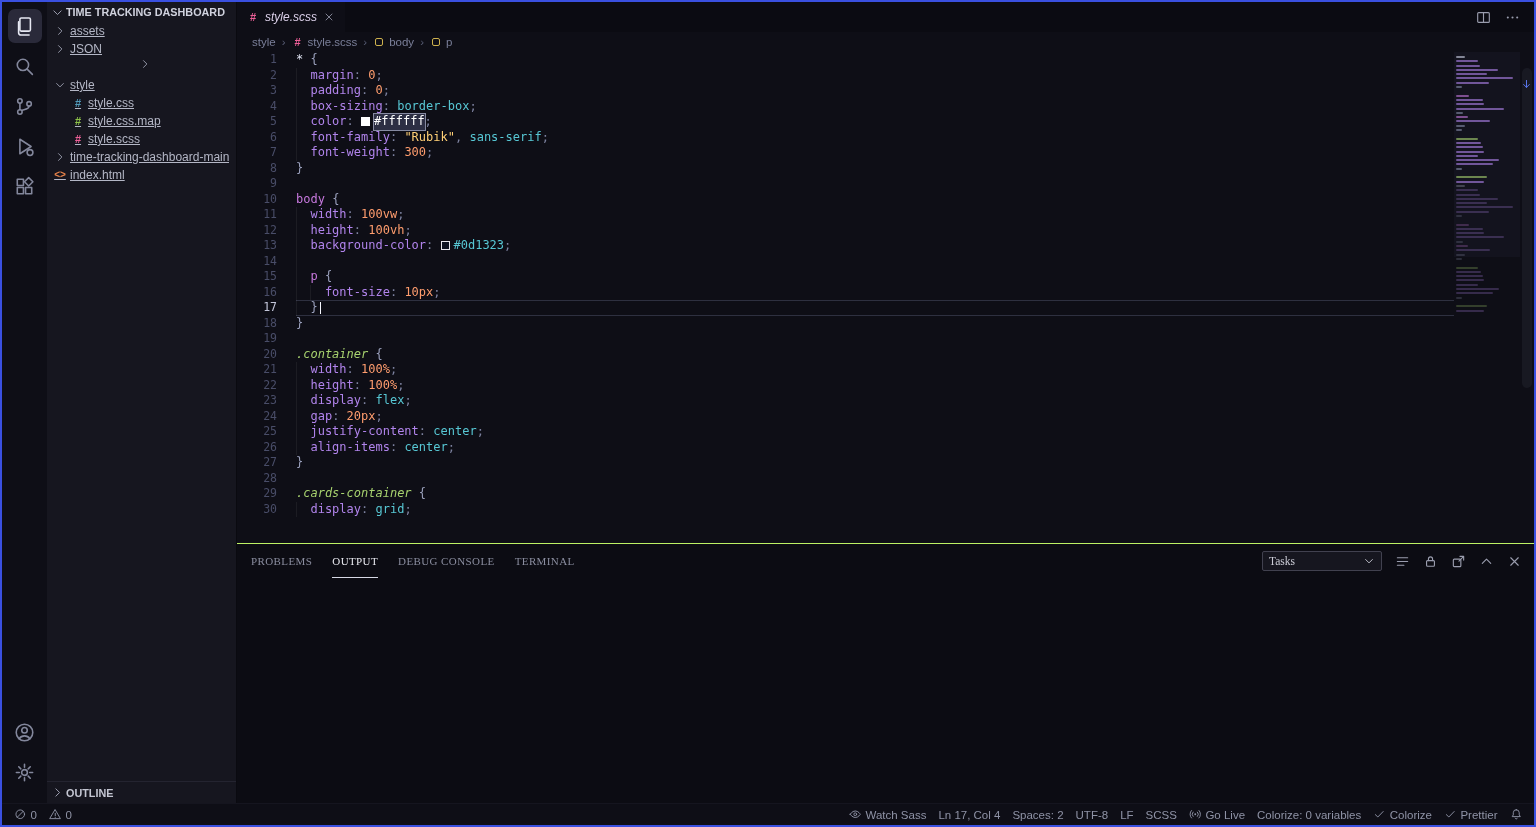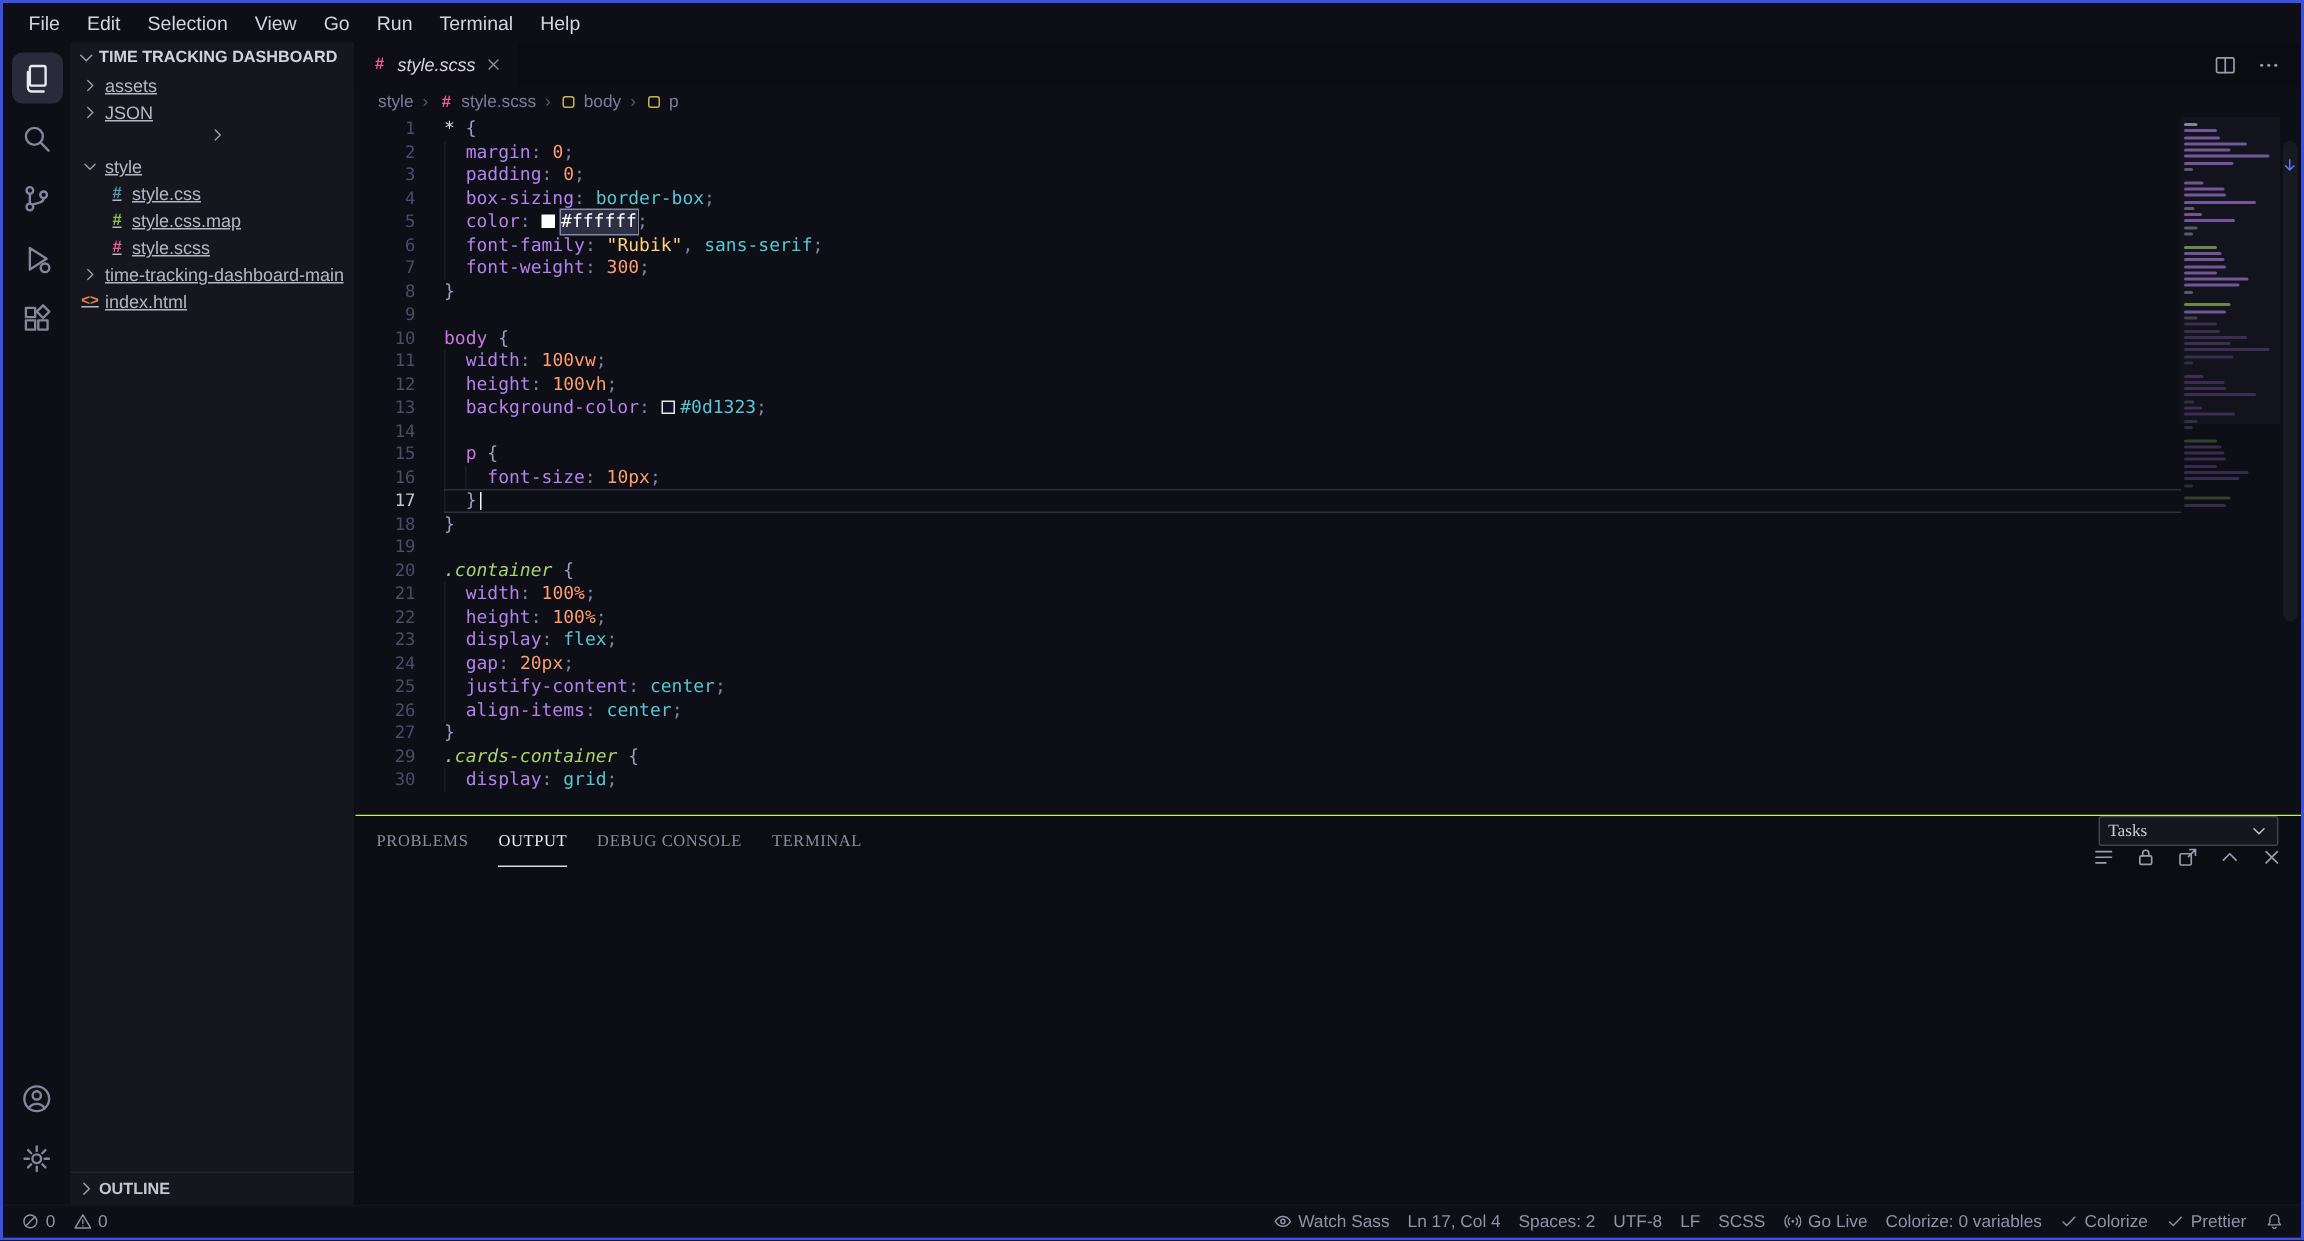--- a/index.html
+++ b/index.html
@@ -111,21 +111,21 @@
   .sb-arrow{position:absolute;right:1px;top:26px;width:13px;height:13px;color:#5a78f0;}
 
   
   .panel{height:260px;flex:none;border-top:1px solid #bef264;background:#0c0c13;
     display:flex;flex-direction:column;font-family:Liberation Serif, serif;}
   .panel-tabs-row{height:34px;flex:none;display:flex;align-items:center;padding:0 12px 0 14px;}
   .panel-tabs{display:flex;align-items:stretch;height:100%;gap:20px;}
   .ptab{display:flex;align-items:center;font-size:11px;letter-spacing:.4px;color:#8a8d9f;
     border-bottom:1px solid transparent;cursor:default;}
   .ptab.active{color:#e9eaf1;border-bottom-color:#d7d9e5;}
-  .panel-controls{margin-left:auto;display:flex;align-items:center;color:#9a9dae;flex-direction:column;}
+  .panel-controls{margin-left:auto;display:flex;align-items:center;gap:13px;color:#9a9dae;}
   .tasks-select{display:flex;align-items:center;justify-content:space-between;width:120px;height:20px;
     padding:0 6px;border:1px solid #41414f;background:#16161f;color:#cbccd6;font-size:11.5px;border-radius:2px;}
   .tasks-select .icon{width:12px;height:12px;}
   .panel-actions{display:flex;align-items:center;gap:13px;}
   .pa-icon{display:inline-flex;width:15px;height:15px;}
   .pa-icon svg{width:100%;height:100%;stroke:currentColor;fill:none;stroke-width:1.2;
     stroke-linecap:round;stroke-linejoin:round;}
   .panel-content{flex:1;}
 
   
@@ -134,30 +134,20 @@
   .sb-left,.sb-right{display:flex;align-items:center;height:100%;}
   .sb-right{margin-left:auto;}
   .sb-item{display:flex;align-items:center;gap:4px;padding:0 6px;height:100%;cursor:default;}
   .sb-item .icon{width:12.5px;height:12.5px;}
 </style>
 </head>
 <body>
 
 <div class="window">
 
-  <div class="menubar">
-      <span class="menu-item">File</span>
-      <span class="menu-item">Edit</span>
-      <span class="menu-item">Selection</span>
-      <span class="menu-item">View</span>
-      <span class="menu-item">Go</span>
-      <span class="menu-item">Run</span>
-      <span class="menu-item">Terminal</span>
-      <span class="menu-item">Help</span>
-    </div>
 
   <div class="main">
 
     <div class="activitybar">
       <div class="ab-top">
           <div class="ab-item active">
             <span class="icon">
               <svg viewBox="0 0 16 16">
                 <path d="M5.5 1.5h6a1 1 0 0 1 1 1v8a1 1 0 0 1-1 1h-6a1 1 0 0 1-1-1v-8a1 1 0 0 1 1-1z"></path>
                 <path d="M3.5 4.5v8a2 2 0 0 0 2 2h6"></path>
@@ -387,20 +377,21 @@
             <div class="line"><span class="ln">18</span><span class="tok-b">}</span></div>
             <div class="line"><span class="ln">19</span></div>
             <div class="line"><span class="ln">20</span><span class="tok-cs">.container</span><span class="tok-w"> </span><span class="tok-b">{</span></div>
             <div class="line"><span class="ln">21</span><span class="indent"></span><span class="tok-p">width</span><span class="tok-pu">:</span><span class="tok-w"> </span><span class="tok-n">100%</span><span class="tok-pu">;</span></div>
             <div class="line"><span class="ln">22</span><span class="indent"></span><span class="tok-p">height</span><span class="tok-pu">:</span><span class="tok-w"> </span><span class="tok-n">100%</span><span class="tok-pu">;</span></div>
             <div class="line"><span class="ln">23</span><span class="indent"></span><span class="tok-p">display</span><span class="tok-pu">:</span><span class="tok-w"> </span><span class="tok-k">flex</span><span class="tok-pu">;</span></div>
             <div class="line"><span class="ln">24</span><span class="indent"></span><span class="tok-p">gap</span><span class="tok-pu">:</span><span class="tok-w"> </span><span class="tok-n">20px</span><span class="tok-pu">;</span></div>
             <div class="line"><span class="ln">25</span><span class="indent"></span><span class="tok-p">justify-content</span><span class="tok-pu">:</span><span class="tok-w"> </span><span class="tok-k">center</span><span class="tok-pu">;</span></div>
             <div class="line"><span class="ln">26</span><span class="indent"></span><span class="tok-p">align-items</span><span class="tok-pu">:</span><span class="tok-w"> </span><span class="tok-k">center</span><span class="tok-pu">;</span></div>
             <div class="line"><span class="ln">27</span><span class="tok-b">}</span></div>
+            <div class="line"><span class="ln">28</span></div>
             <div class="line"><span class="ln">29</span><span class="tok-cs">.cards-container</span><span class="tok-w"> </span><span class="tok-b">{</span></div>
             <div class="line"><span class="ln">30</span><span class="indent"></span><span class="tok-p">display</span><span class="tok-pu">:</span><span class="tok-w"> </span><span class="tok-k">grid</span><span class="tok-pu">;</span></div>
           </div>
         <div class="mm-slider"></div>
         <div class="minimap">
             <div class="mm-line" style="width: 8.5px; background: rgb(207, 211, 230);"></div>
             <div class="mm-line" style="width: 22px; background: rgb(177, 132, 236);"></div>
             <div class="mm-line" style="width: 23.5px; background: rgb(177, 132, 236);"></div>
             <div class="mm-line" style="width: 41.5px; background: rgb(177, 132, 236);"></div>
             <div class="mm-line" style="width: 31px; background: rgb(177, 132, 236);"></div>

